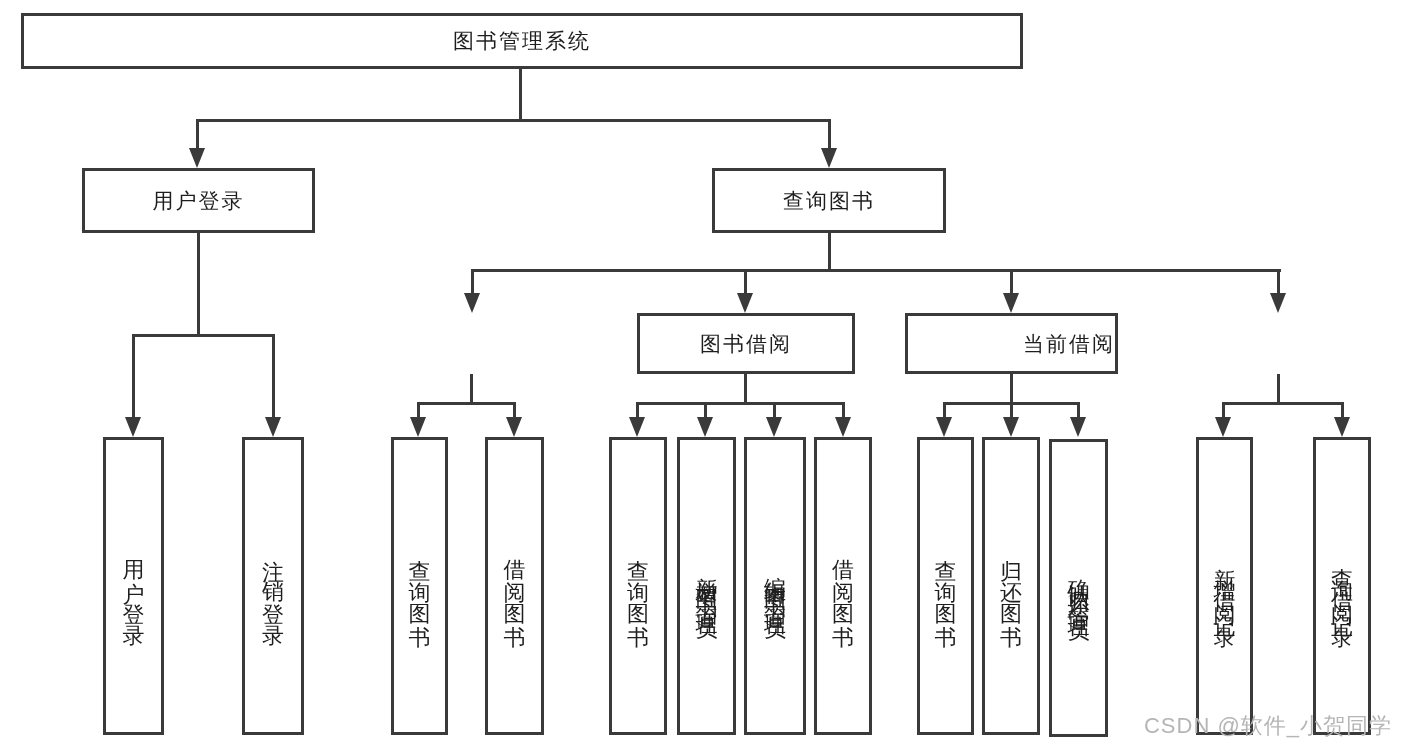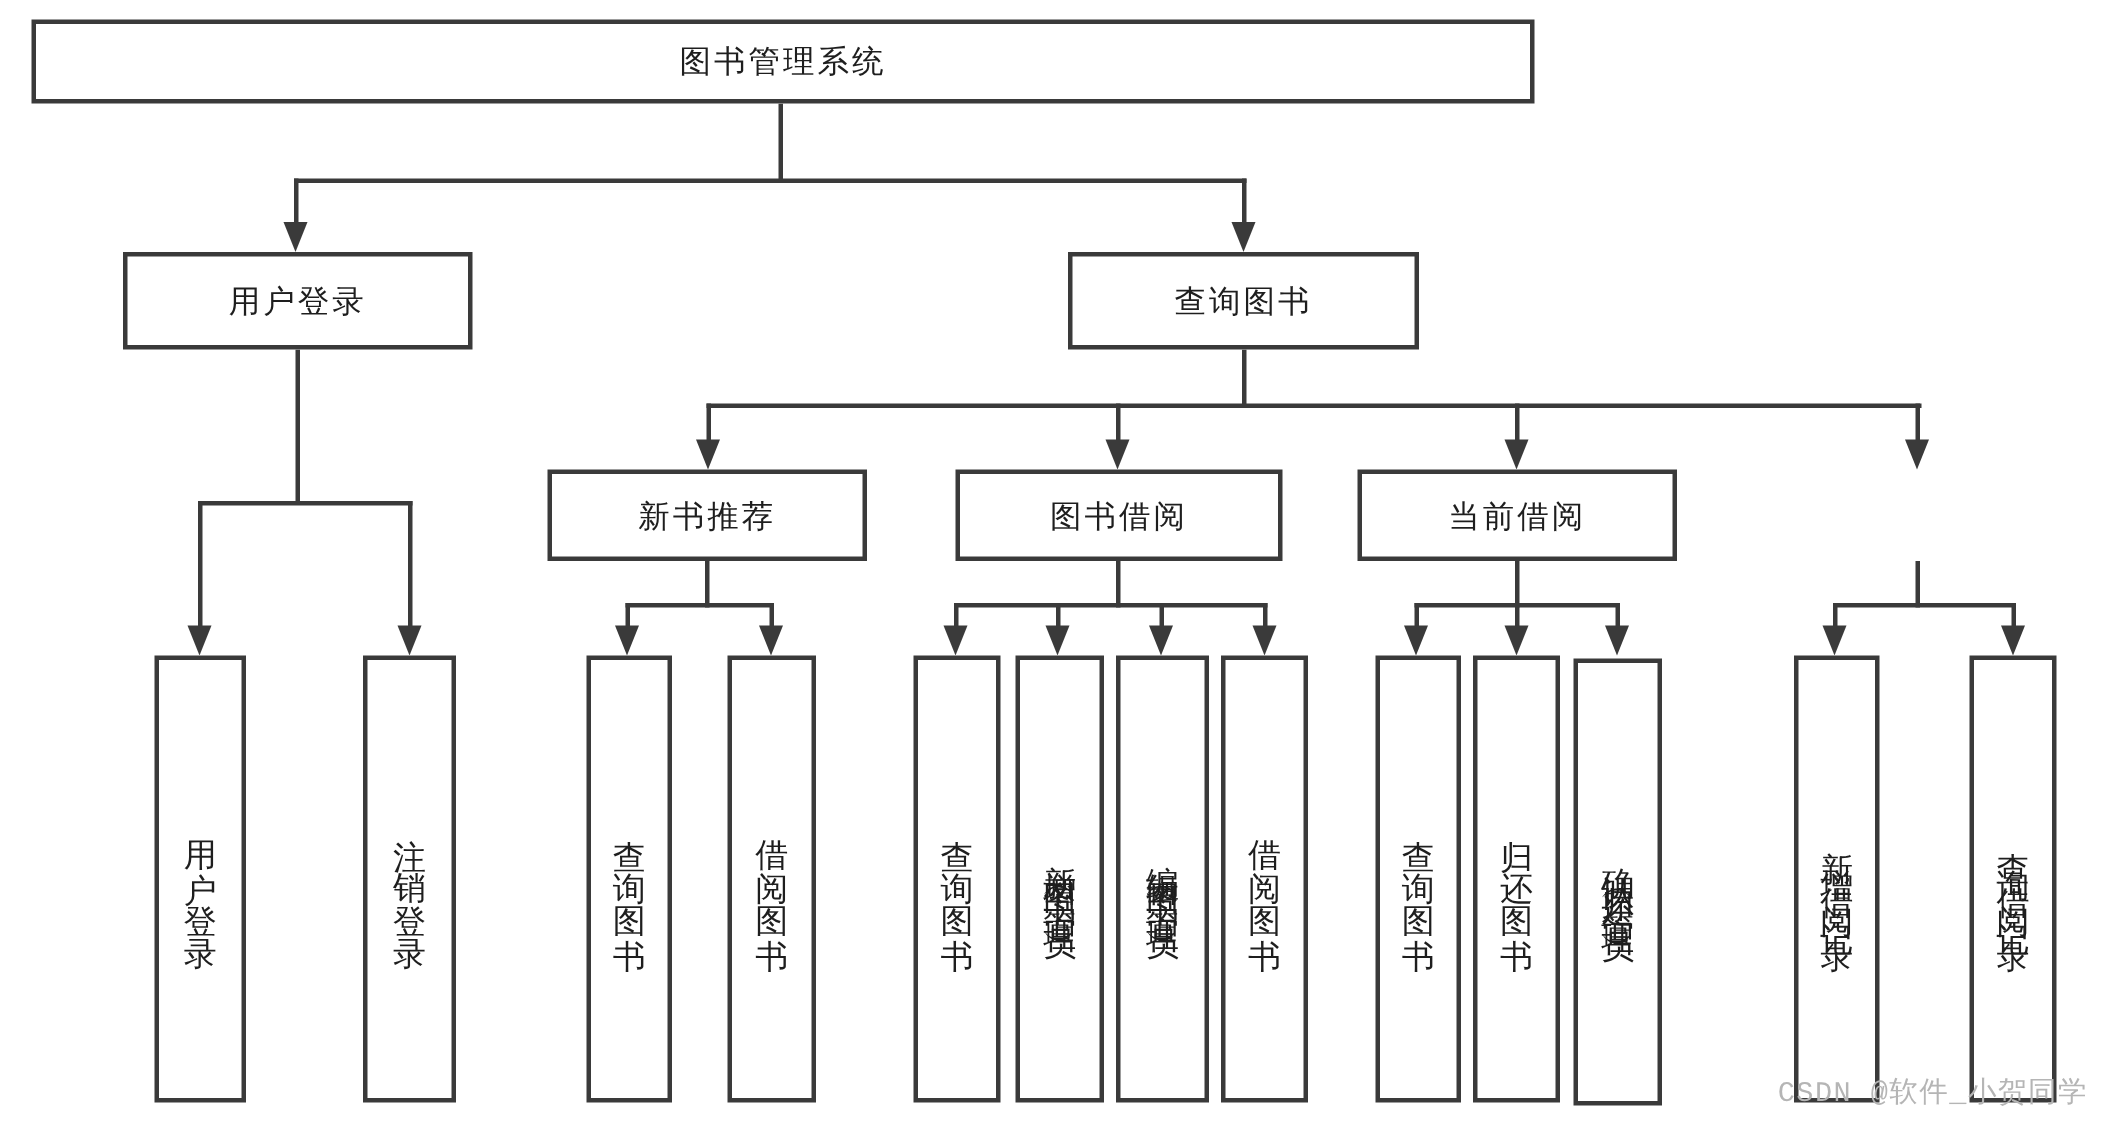--- a/index.html
+++ b/index.html
@@ -31,22 +31,22 @@
   .vline{width:3px;}
   
   .arrow{
     position:absolute;width:0;height:0;
     border-left:8px solid transparent;
     border-right:8px solid transparent;
     border-top:20px solid #3a3a3a;
   }
   .watermark{
     position:absolute;right:13px;bottom:6px;
-    font-size:19px;letter-spacing:1px;color:#b5b5b5;
-    white-space:nowrap;z-index:5;font-family:Liberation Mono, monospace;
+    font-size:22px;letter-spacing:1px;color:#b5b5b5;
+    white-space:nowrap;z-index:5;
   }
 </style>
 </head>
 <body>
 
 <div class="stage">
 
   <div class="vline" style="left:519px;top:69px;height:51px;"></div>
   <div class="hline" style="left:196px;top:119px;width:635px;"></div>
   <div class="vline" style="left:196px;top:119px;height:31px;"></div>
@@ -110,27 +110,24 @@
     <span>图书管理系统</span>
   </div>
 
   <div class="box hbox" style="left:82px;top:168px;width:233px;height:65px;">
     <span>用户登录</span>
   </div>
   <div class="box hbox" style="left:712px;top:168px;width:234px;height:65px;">
     <span>查询图书</span>
   </div>
 
-  <div class="box hbox" style="left:365px;top:313px;width:213px;height:61px;">
-    <span>新书推荐</span>
-  </div>
   <div class="box hbox" style="left:637px;top:313px;width:218px;height:61px;">
     <span>图书借阅</span>
   </div>
-  <div class="box hbox" style="left:905px;top:313px;width:213px;height:61px;">
+  <div class="box hbox" style="left:905px;top:313px;width:213px;height:61px;justify-content:flex-end;">
     <span>当前借阅</span>
   </div>
 
   <div class="box vbox" style="left:103px;top:437px;width:61px;height:298px;">
     <span class="vtext s4">用户登录</span>
   </div>
   <div class="box vbox" style="left:242px;top:437px;width:62px;height:298px;">
     <span class="vtext s4">注销登录</span>
   </div>
 

